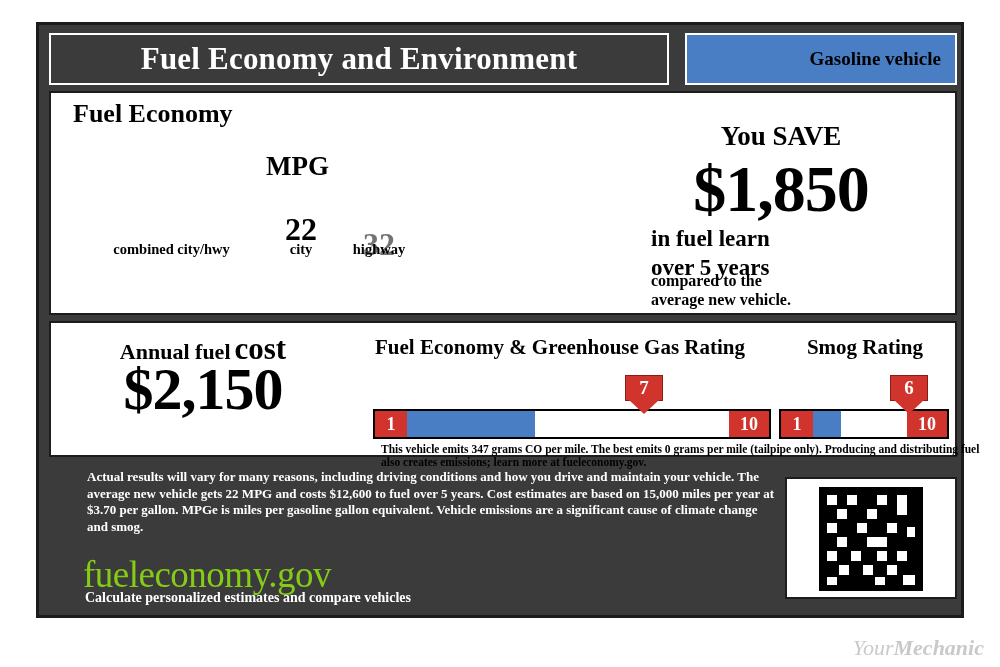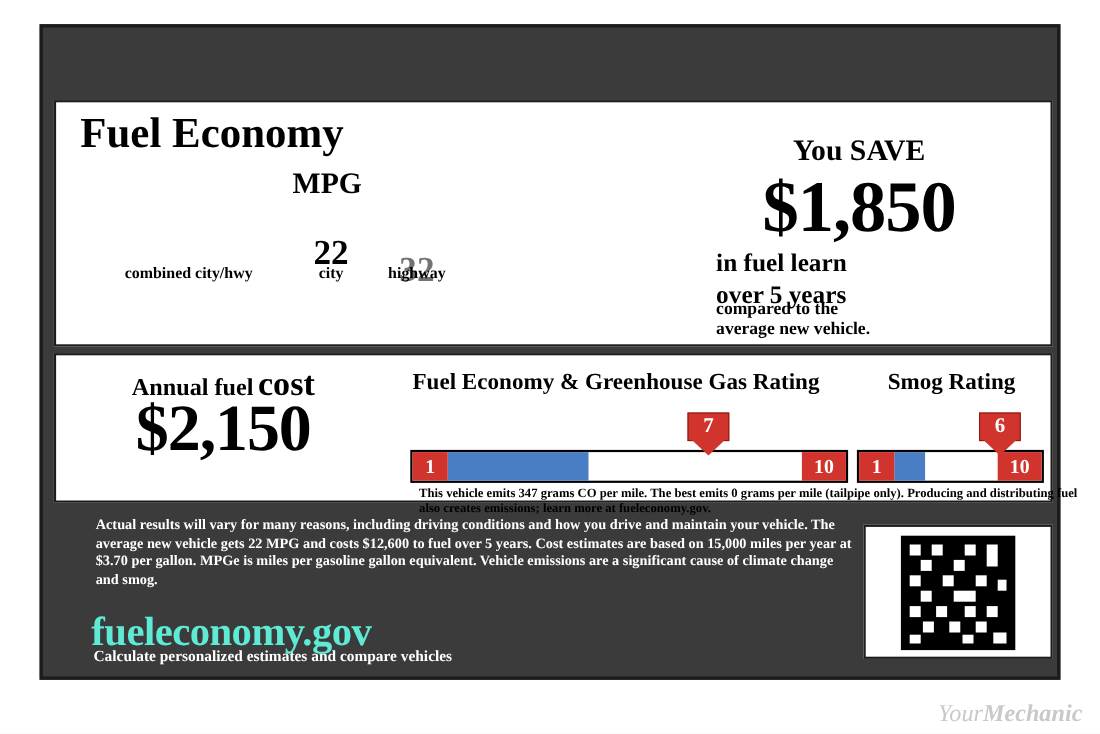--- a/index.html
+++ b/index.html
@@ -86,21 +86,21 @@
     width: 908px;
     height: 224px;
     background: #ffffff;
     border: 2px solid #1c1c1c;
     box-sizing: border-box;
   }
   .fe-heading {
     position: absolute;
     left: 22px;
     top: 6px;
-    font-size: 39px;
+    font-size: 26px;
     font-weight: bold;
     color: #000;
   }
   .mpg-big {
     position: absolute;
     left: 40px;
     top: 28px;
     font-size: 120px;
     font-weight: bold;
     line-height: 100px;
@@ -356,23 +356,23 @@
     width: 692px;
     color: #ffffff;
     font-size: 13px;
     font-weight: bold;
     line-height: 16.5px;
   }
   .fe-gov {
     position: absolute;
     left: 44px;
     top: 528px;
-    color: #5eead4;
+    color: #84cc16;
     font-size: 37px;
-    font-weight: bold;
+    font-weight: normal;
     letter-spacing: -0.5px;
   }
   .fe-gov-sub {
     position: absolute;
     left: 46px;
     top: 565px;
     color: #ffffff;
     font-size: 14px;
     font-weight: bold;
   }
@@ -413,20 +413,28 @@
   }
   .watermark b { font-weight: bold; }
 </style>
 </head>
 <body>
 
 <div id="page">
 
   <div class="label-card">
 
+    <div class="header-row">
+      <div class="header-title-box">
+        <span class="header-title">Fuel Economy and Environment</span>
+      </div>
+      <div class="vehicle-type-box">
+        <span class="vehicle-type-text">Gasoline vehicle</span>
+      </div>
+    </div>
 
     <div class="fe-panel">
       <div class="fe-heading">Fuel Economy</div>
       <div class="mpg-unit">MPG</div>
       <div class="mpg-combined-label">combined city/hwy</div>
       <div class="city-val">22</div>
       <div class="city-label">city</div>
       <div class="hwy-val">32</div>
       <div class="hwy-label">highway</div>
 

